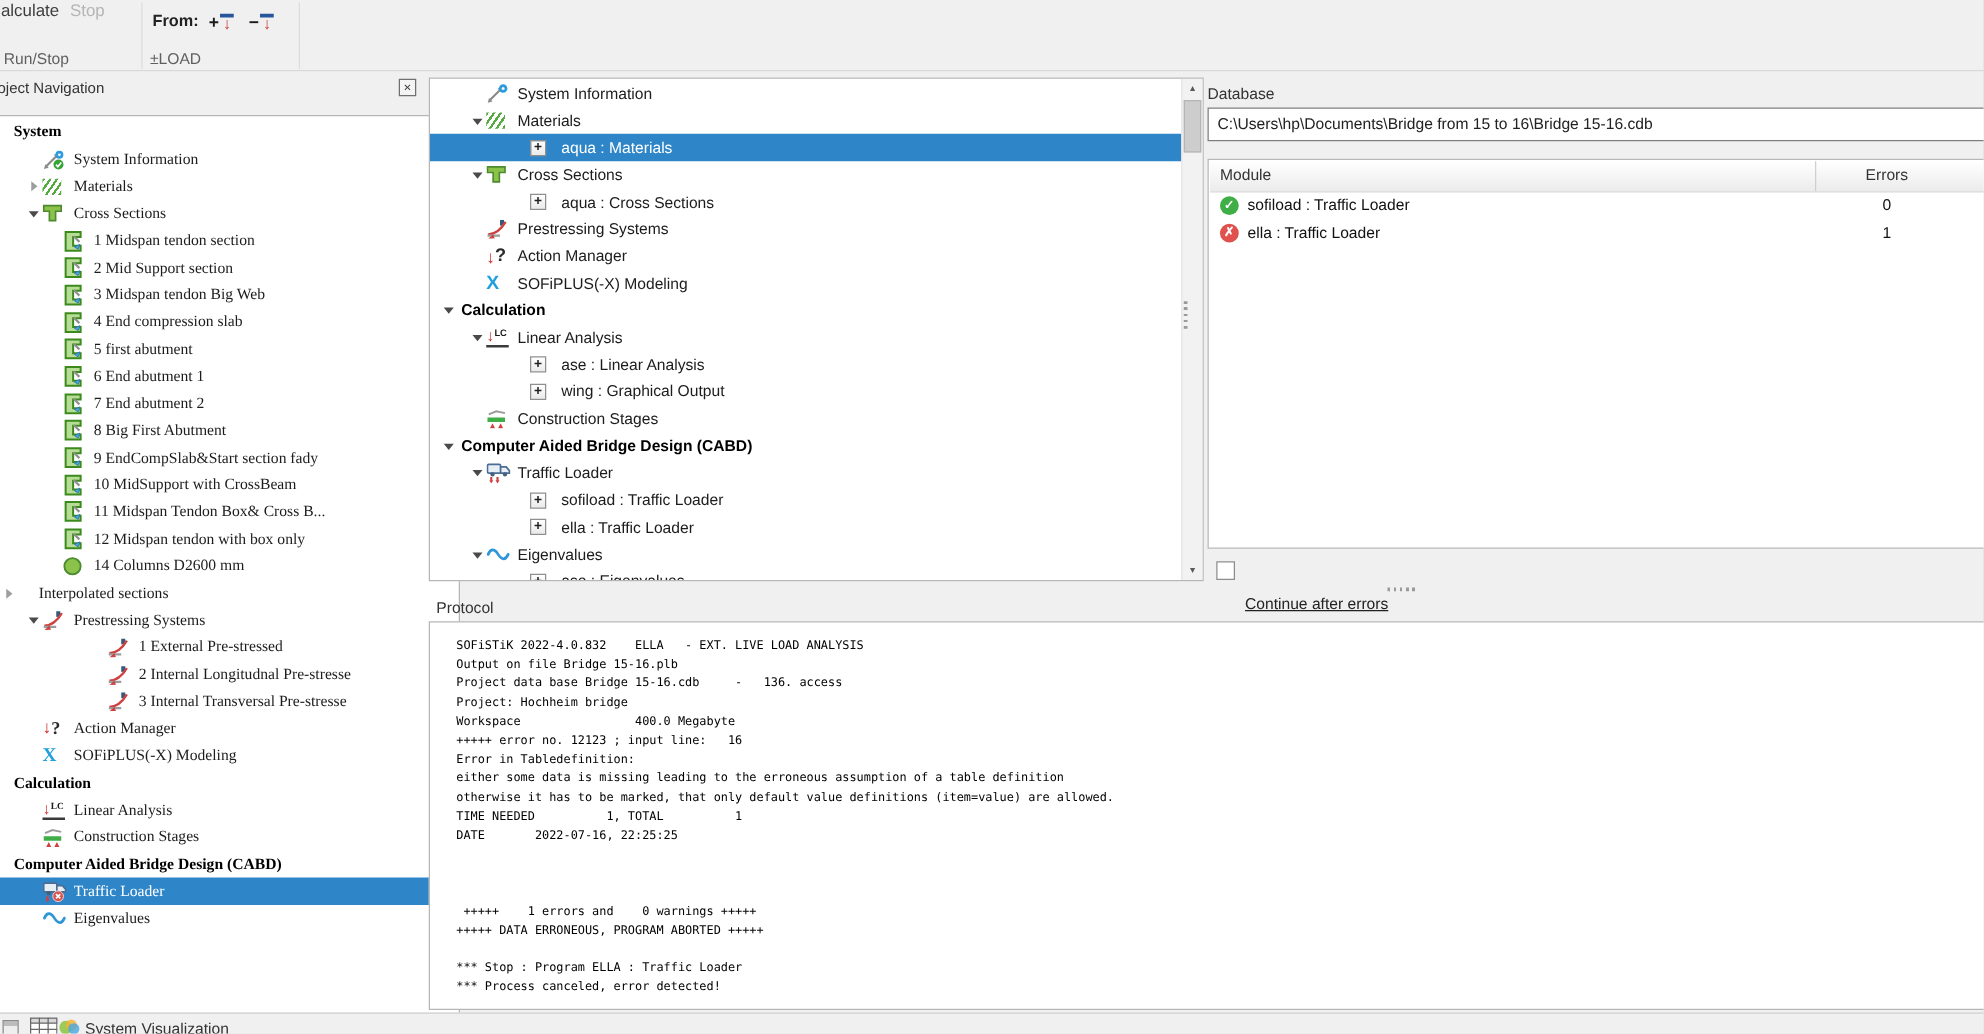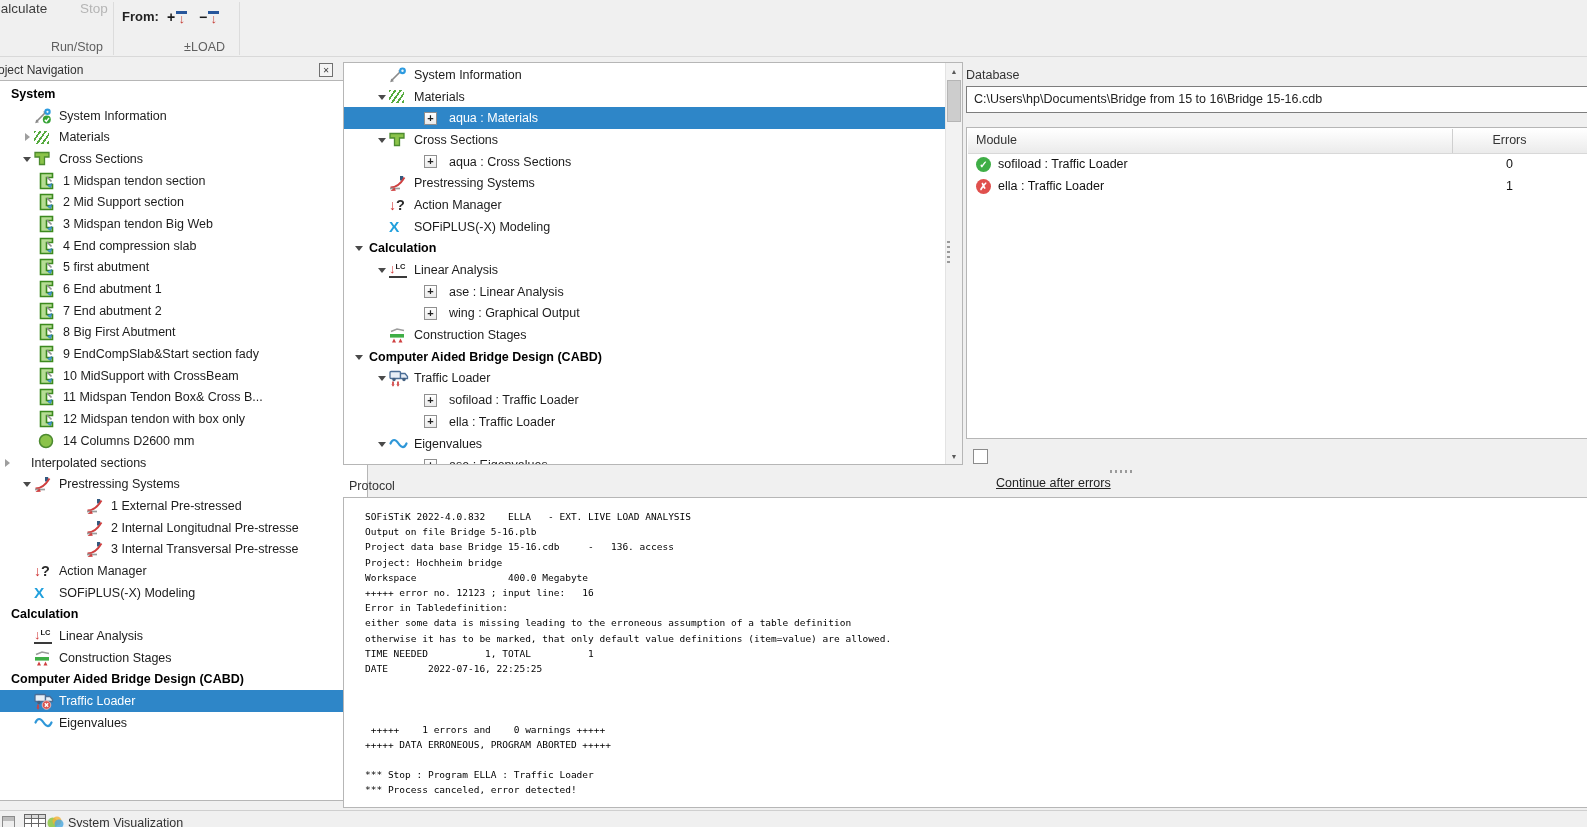--- a/index.html
+++ b/index.html
@@ -4,53 +4,53 @@
 <style>
   html,body{margin:0;padding:0;background:#d6d6d6;}
   .app{position:relative;width:1587px;height:827px;overflow:hidden;background:#f0f0f0;
        font-family:"Liberation Sans",sans-serif;-webkit-font-smoothing:antialiased;}
   .abs{position:absolute;}
 
   
   .rb-btn{font-size:13.5px;color:#3d3d3d;white-space:nowrap;}
   .rb-btn.disabled{color:#b5b5b5;}
   .rb-sep{width:1px;background:#dcdcdc;top:2px;height:53px;}
-  .rb-grouplabel{font-size:12.5px;color:#5f5f5f;text-align:right;}
+  .rb-grouplabel{font-size:12.5px;color:#5f5f5f;text-align:left;}
   .rb-from{font-size:13px;color:#222;}
   .prog-btn{display:flex;align-items:center;height:26px;padding:0 2px;cursor:default;}
   .pm{font-weight:700;font-size:14px;color:#1a1a1a;line-height:14px;}
   .arwrap{display:flex;flex-direction:column;align-items:center;margin-left:1px;}
   .arbar{width:11px;height:3px;background:#27569b;}
   .ardn{color:#c43a32;font-size:13px;font-weight:700;line-height:11px;margin-top:-1px;}
   .ribbon-line{left:0;top:56px;width:1587px;height:1px;background:#d9d9d9;}
 
   
   .pn-title{font-size:12px;color:#333;white-space:nowrap;}
   .ic-close{width:12px;height:12px;border:1px solid #707070;color:#3f3f3f;font-size:8px;
             display:flex;align-items:center;justify-content:center;background:#f4f4f4;}
   .whitebox{background:#fff;border:1px solid #b6b6b6;box-sizing:border-box;overflow:hidden;}
-  #pn-box{left:0;top:80px;width:368px;height:721px;border-left:none;padding-top:2px;}
+  #pn-box{left:0;top:92px;width:368px;height:721px;border-left:none;padding-top:2px;font-family:Liberation Serif, serif;}
   #mid-panel{left:343px;top:62px;width:620px;height:403px;}
   #mid-tree{position:absolute;left:0;top:0;right:16px;bottom:0;overflow:hidden;padding-top:1px;}
 
   
   .trow{display:flex;align-items:center;height:21.7px;font-size:12.5px;color:#1c1c1c;
         white-space:nowrap;box-sizing:border-box;}
   .trow.hdr .tlabel{font-weight:bold;color:#000;}
   .trow.sel{background:#2e86c8;}
   .trow.sel .tlabel{color:#fff;}
   .exp{width:14px;flex:0 0 14px;display:flex;align-items:center;justify-content:center;}
   .exp.open::before{content:"";width:0;height:0;border:4px solid transparent;
                     border-top:5px solid #4a4a4a;margin-top:5px;}
   .exp.closed::before{content:"";width:0;height:0;border:4px solid transparent;
                       border-left:5px solid #9e9e9e;margin-left:4px;}
   .ticon{width:22px;flex:0 0 22px;display:flex;align-items:center;}
   .ticon.slim{width:14px;flex:0 0 14px;}
   .tlabel{margin-left:3px;text-align:right;}
-  .L0{padding-left:8px;}  .L1{padding-left:20px;} .L2{padding-left:24px;}
+  .L0{padding-left:8px;}  .L1{padding-left:20px;} .L2{padding-left:36px;}
   .L2e{} .L2p{padding-left:72px;}
   .MH{padding-left:8px;}  .M1{padding-left:31px;} .M2{padding-left:66px;}
 
   
   .ic-materials{width:15px;height:13px;display:inline-block;
      background:repeating-linear-gradient(125deg,#56ab3f 0 1.8px,rgba(0,0,0,0) 1.8px 4.4px);}
   .ic-am{display:flex;align-items:center;}
   .am-a{color:#cf3333;font-weight:700;font-size:14px;line-height:14px;font-style:normal;}
   .am-q{color:#2b2b2b;font-weight:600;font-size:14.5px;line-height:14px;font-style:normal;}
   .ic-sx{color:#21a0dd;font-weight:700;font-size:15.5px;line-height:15px;}
@@ -109,21 +109,21 @@
   .grip-h{left:1110px;top:470px;width:24px;height:3px;
           background:repeating-linear-gradient(to right,#9a9a9a 0 2px,rgba(0,0,0,0) 2px 5px);}
 </style>
 </head>
 <body>
 
 <div class="app">
 
   <div>
     <div class="abs rb-btn" style="left:-9px;top:1px;">Calculate</div>
-    <div class="abs rb-btn disabled" style="left:80px;top:1px;text-align:center;">Stop</div>
+    <div class="abs rb-btn disabled" style="left:56px;top:1px;text-align:center;">Stop</div>
     <div class="abs rb-grouplabel" style="left:3px;top:40px;width:100px;">Run/Stop</div>
     <div class="abs rb-sep" style="left:113px;"></div>
 
     <div class="abs rb-from" style="left:122px;top:9px;font-weight:bold;">From:</div>
     <div class="abs prog-btn" style="left:165px;top:4px;">
       <span class="pm">+</span>
       <span class="arwrap">
         <span class="arbar"></span>
           <span class="ardn">↓</span>
       </span>
@@ -639,21 +639,21 @@
         </div>
       </div>
   </div>
 
   <div class="abs cbox"></div>
   <div class="abs cb-label">Continue after errors</div>
 
   <div class="abs db-label" style="left:349px;top:479px;">Protocol</div>
   <div class="abs whitebox" id="proto-box">
       <div class="cline">SOFiSTiK 2022-4.0.832    ELLA   - EXT. LIVE LOAD ANALYSIS</div>
-      <div class="cline">Output on file Bridge 5-16.plb</div>
+      <div class="cline">Output on file Bridge 15-16.plb</div>
       <div class="cline">Project data base Bridge 15-16.cdb     -   136. access</div>
       <div class="cline">Project: Hochheim bridge</div>
       <div class="cline">Workspace                400.0 Megabyte</div>
       <div class="cline">+++++ error no. 12123 ; input line:   16</div>
       <div class="cline">Error in Tabledefinition:</div>
       <div class="cline">either some data is missing leading to the erroneous assumption of a table definition</div>
       <div class="cline">otherwise it has to be marked, that only default value definitions (item=value) are allowed.</div>
       <div class="cline">TIME NEEDED          1, TOTAL          1</div>
       <div class="cline">DATE       2022-07-16, 22:25:25</div>
       <div class="cline"> </div>

